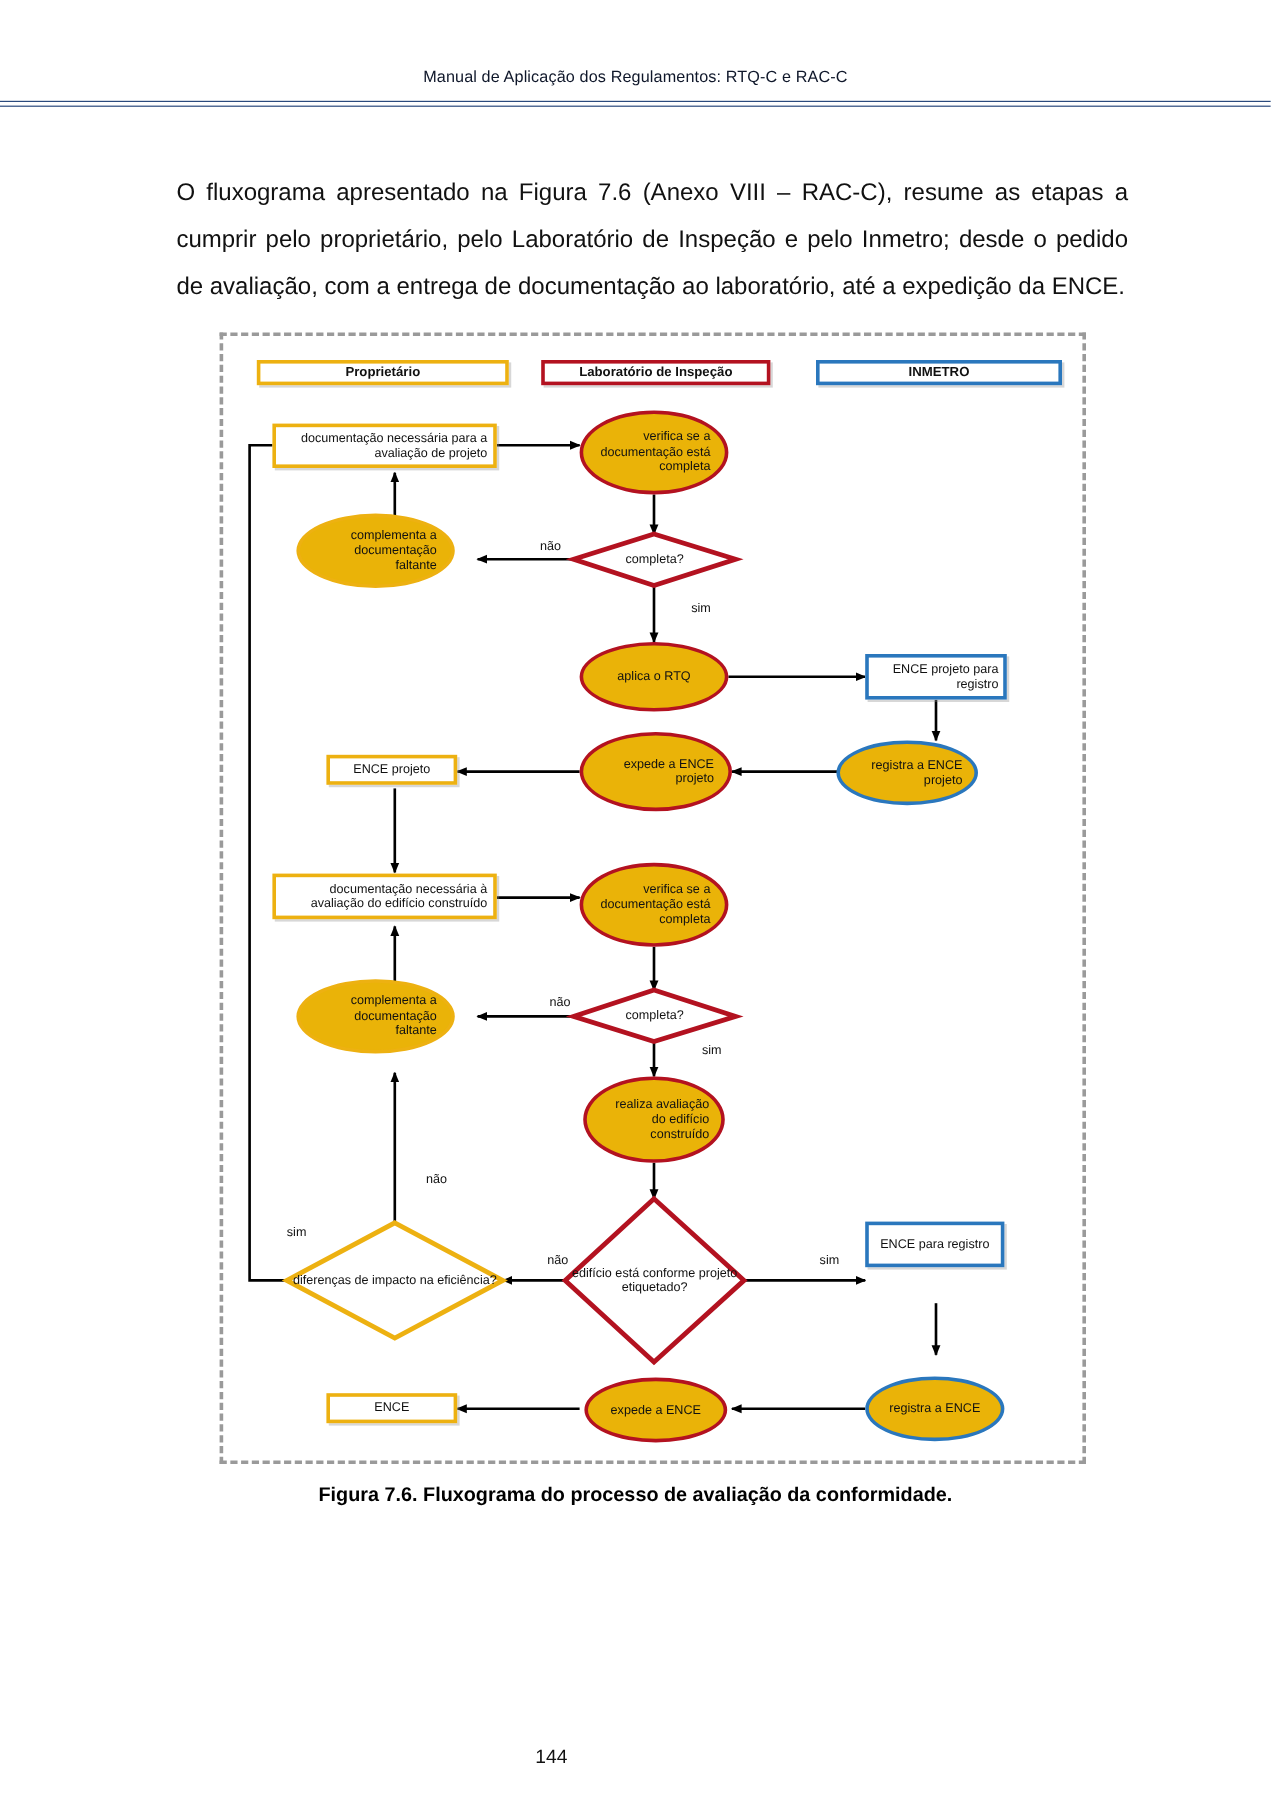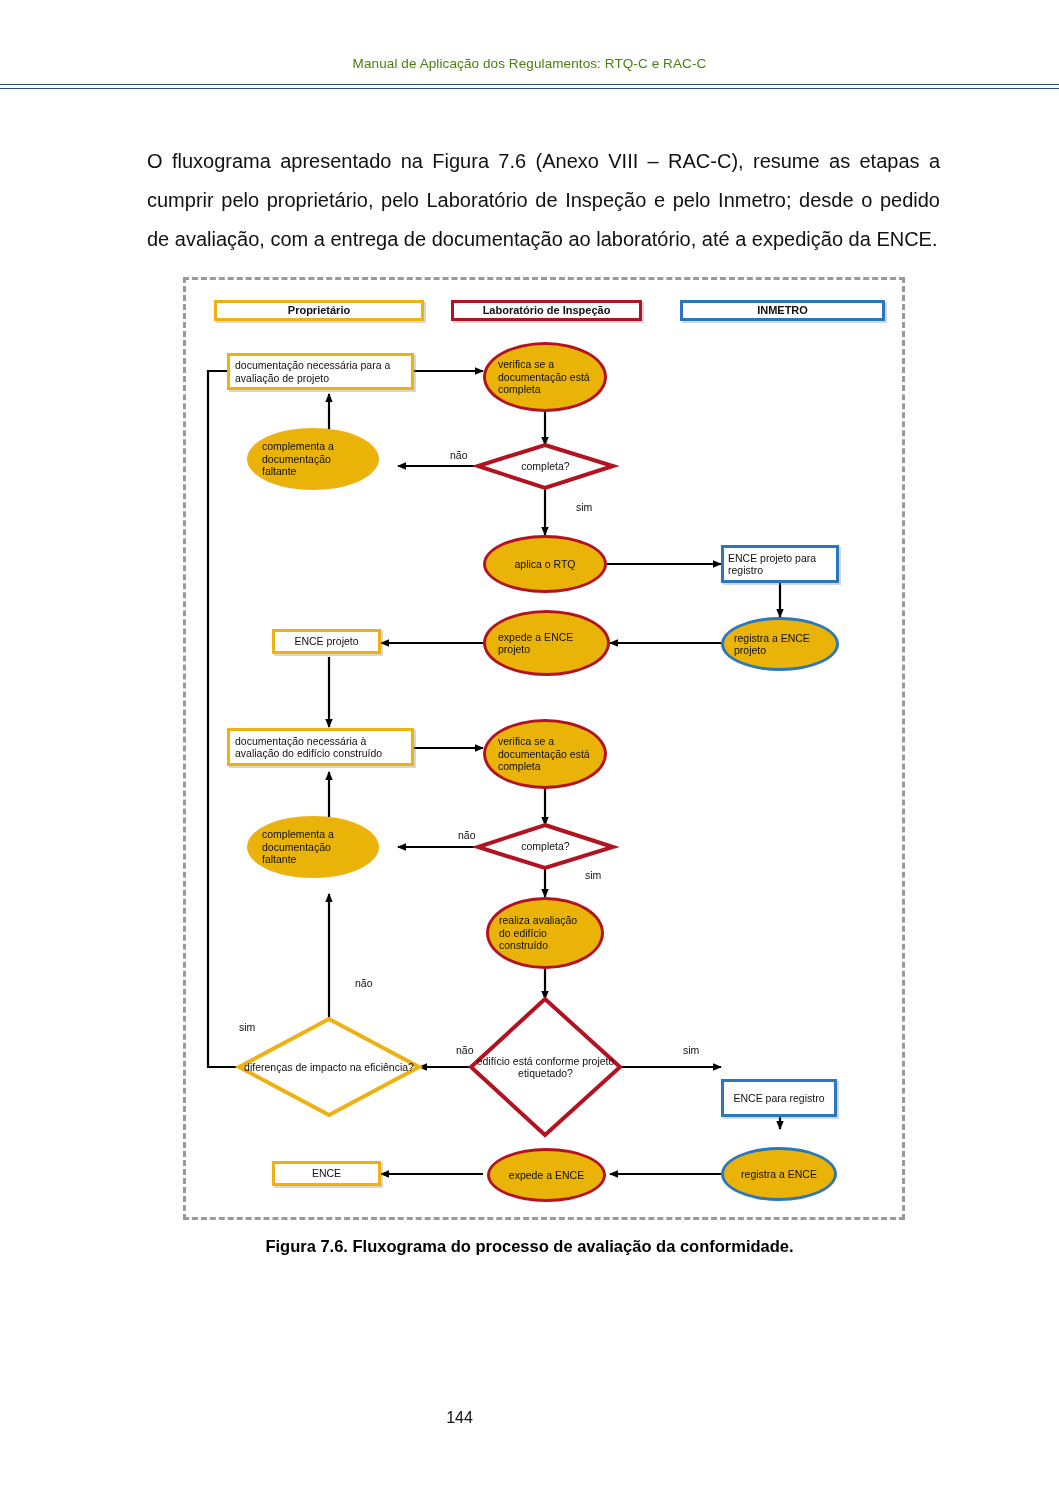--- a/index.html
+++ b/index.html
@@ -1,39 +1,39 @@
 <!DOCTYPE html>
 <html><head>
 <meta charset="utf-8">
 <style>
   html,body{margin:0;padding:0;background:#ffffff;}
   body{width:1059px;height:1500px;position:relative;
        font-family:"Liberation Sans","DejaVu Sans",sans-serif;color:#000;}
 
   
   .pg-header{position:absolute;left:0;top:56px;width:1059px;text-align:center;
-             font-size:13.5px;color:#4d7c0f;letter-spacing:.1px;}
+             font-size:13.5px;color:#0f172a;letter-spacing:.1px;}
   .pg-rule{position:absolute;left:0;top:84px;width:1059px;height:3px;
            border-top:1px solid #2b4a7d;border-bottom:1px solid #2b4a7d;background:#fff;}
 
   
   .intro{position:absolute;left:147px;top:122px;width:793px;
          font-size:20px;line-height:39px;text-align:justify;color:#111;}
 
   
   .figure{position:absolute;left:183px;top:277px;width:722px;height:943px;}
   .dashed-frame{position:absolute;left:0;top:0;width:100%;height:100%;
                 border:3px dashed #9a9a9a;box-sizing:border-box;}
 
   .canvas{position:absolute;left:0;top:0;width:722px;height:943px;}
   .canvas svg{position:absolute;left:0;top:0;}
 
   
   .node{position:absolute;box-sizing:border-box;display:flex;
-        align-items:center;justify-content:center;text-align:left;
+        align-items:center;justify-content:center;text-align:right;
         font-size:10.5px;line-height:12.5px;color:#111;}
 
   .rect{border:3px solid;background:#fff;}
   .rect.gold{border-color:#edb111;box-shadow:2px 2px 0 rgba(140,140,140,.35);}
   .rect.red{border-color:#b31220;box-shadow:2px 2px 0 rgba(140,140,140,.35);}
   .rect.blue{border-color:#2a77bd;box-shadow:2px 2px 0 rgba(140,140,140,.35);}
 
   .lane-title{font-weight:bold;font-size:11px;}
 
   .ellipse{border:3px solid;border-radius:50%;background:#eab308;}
@@ -44,21 +44,21 @@
   .diamond-wrap{position:absolute;}
   .diamond-wrap .dlabel{position:absolute;left:0;top:0;width:100%;height:100%;
         display:flex;align-items:center;justify-content:center;text-align:center;
         font-size:10.5px;line-height:12.5px;color:#111;}
 
   .edge-label{position:absolute;font-size:10.5px;color:#111;white-space:nowrap;padding-left:24px;}
 
   
   .caption{position:absolute;left:0;top:1237px;width:1059px;text-align:center;
            font-size:16.5px;font-weight:bold;color:#000000;}
-  .folio{position:absolute;left:0;top:1409px;width:919px;text-align:center;
+  .folio{position:absolute;left:0;top:1456px;width:919px;text-align:center;
          font-size:16px;color:#111;}
 </style>
 </head>
 <body>
 
 <div class="pg-header">Manual de Aplicação dos Regulamentos: RTQ-C e RAC-C</div>
 <div class="pg-rule"></div>
 
 <p class="intro">O fluxograma apresentado na Figura 7.6 (Anexo VIII – RAC-C), resume as etapas a cumprir pelo proprietário, pelo Laboratório de Inspeção e pelo Inmetro; desde o pedido de avaliação, com a entrega de documentação ao laboratório, até a expedição da ENCE.</p>
 
@@ -157,21 +157,21 @@
     </div>
 
     <div class="node ellipse red" style="left:300px;top:258px;width:124px;height:58px;padding:0 12px;">
       <span>aplica o RTQ</span>
     </div>
 
     <div class="node rect blue" style="left:538px;top:268px;width:118px;height:38px;padding:3px 4px;">
       <span>ENCE projeto para registro</span>
     </div>
 
-    <div class="node ellipse blue" style="left:538px;top:340px;width:118px;height:54px;padding:0 10px;">
+    <div class="node ellipse blue" style="left:514px;top:340px;width:118px;height:54px;padding:0 10px;">
       <span>registra a ENCE projeto</span>
     </div>
 
     <div class="node ellipse red" style="left:300px;top:333px;width:127px;height:66px;padding:0 12px;">
       <span>expede a ENCE projeto</span>
     </div>
 
     <div class="node rect gold" style="left:89px;top:352px;width:109px;height:25px;padding:0 4px;">
       <span>ENCE projeto</span>
     </div>
@@ -197,21 +197,21 @@
     </div>
 
     <div class="diamond-wrap" style="left:288px;top:722px;width:149px;height:136px;">
       <div class="dlabel">edifício está conforme projeto etiquetado?</div>
     </div>
 
     <div class="diamond-wrap" style="left:56px;top:742px;width:180px;height:96px;">
       <div class="dlabel">diferenças de impacto na eficiência?</div>
     </div>
 
-    <div class="node rect blue" style="left:538px;top:802px;width:116px;height:38px;padding:16px 4px;">
+    <div class="node rect blue" style="left:538px;top:741px;width:116px;height:38px;padding:16px 4px;">
       <span>ENCE para registro</span>
     </div>
 
     <div class="node ellipse blue" style="left:538px;top:870px;width:116px;height:54px;padding:0 10px;">
       <span>registra a ENCE</span>
     </div>
 
     <div class="node ellipse red" style="left:304px;top:871px;width:119px;height:54px;padding:0 10px;">
       <span>expede a ENCE</span>
     </div>

